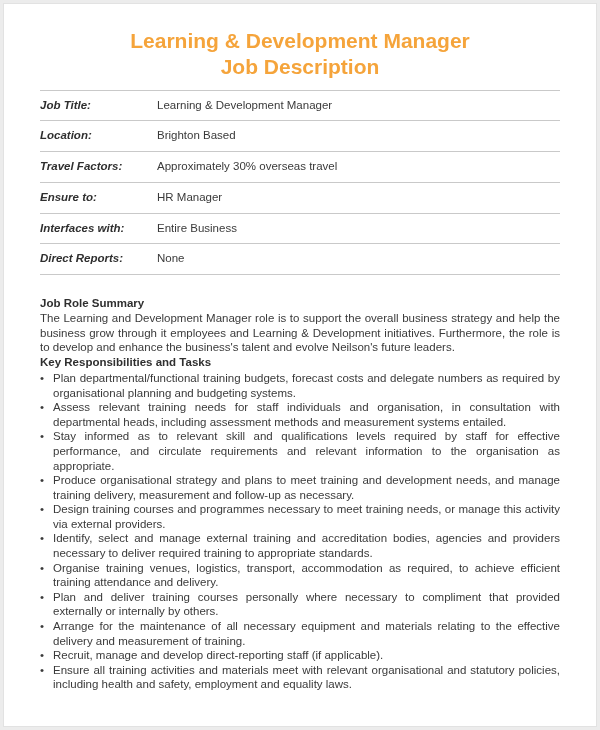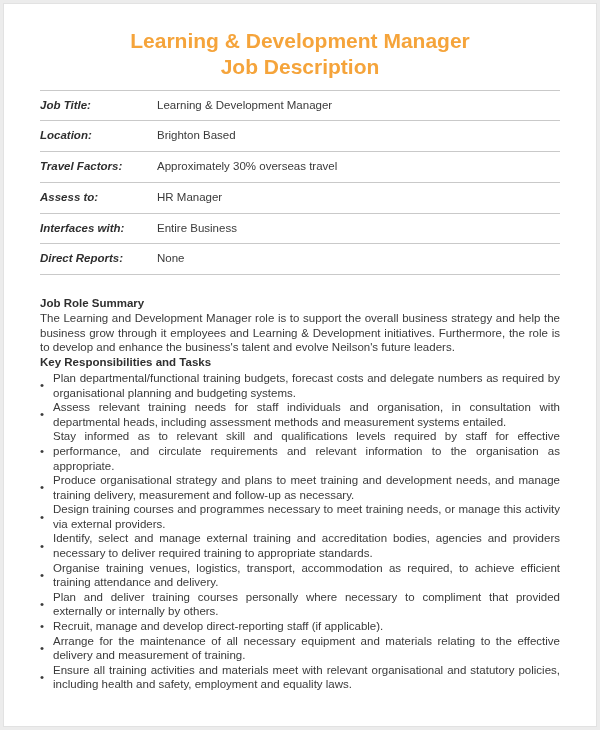--- a/index.html
+++ b/index.html
@@ -56,21 +56,20 @@
     text-align: justify;
   }
   .resp-list {
     list-style: none;
     margin-top: 1px;
   }
   .bullet-item {
     display: flex;
     font-size: 11.5px;
     line-height: 1.27;
-    align-items: center;
   }
   .bullet-item::before {
     content: "\2022";
     flex: 0 0 13px;
   }
   .bullet-text {
     flex: 1;
     text-align: justify;
   }
 </style>
@@ -96,21 +95,21 @@
         <span class="detail-label">Location:</span>
         <span class="detail-value">Brighton Based</span>
       </div>
 
       <div class="detail-row">
         <span class="detail-label">Travel Factors:</span>
         <span class="detail-value">Approximately 30% overseas travel</span>
       </div>
 
       <div class="detail-row">
-        <span class="detail-label">Assess to:</span>
+        <span class="detail-label">Ensure to:</span>
         <span class="detail-value">HR Manager</span>
       </div>
 
       <div class="detail-row">
         <span class="detail-label">Interfaces with:</span>
         <span class="detail-value">Entire Business</span>
       </div>
 
       <div class="detail-row">
         <span class="detail-label">Direct Reports:</span>
@@ -153,25 +152,25 @@
 
         <li class="bullet-item">
           <span class="bullet-text">Organise training venues, logistics, transport, accommodation as required, to achieve efficient training attendance and delivery.</span>
         </li>
 
         <li class="bullet-item">
           <span class="bullet-text">Plan and deliver training courses personally where necessary to compliment that provided externally or internally by others.</span>
         </li>
 
         <li class="bullet-item">
-          <span class="bullet-text">Recruit, manage and develop direct-reporting staff (if applicable).</span>
+          <span class="bullet-text">Arrange for the maintenance of all necessary equipment and materials relating to the effective delivery and measurement of training.</span>
         </li>
 
         <li class="bullet-item">
-          <span class="bullet-text">Arrange for the maintenance of all necessary equipment and materials relating to the effective delivery and measurement of training.</span>
+          <span class="bullet-text">Recruit, manage and develop direct-reporting staff (if applicable).</span>
         </li>
 
         <li class="bullet-item">
           <span class="bullet-text">Ensure all training activities and materials meet with relevant organisational and statutory policies, including health and safety, employment and equality laws.</span>
         </li>
 
       </ul>
   </div>
 
 </div>

